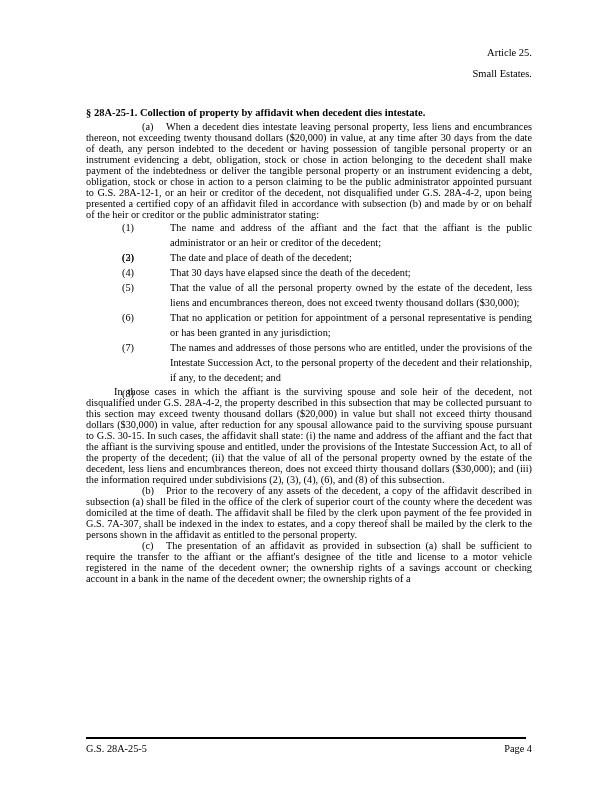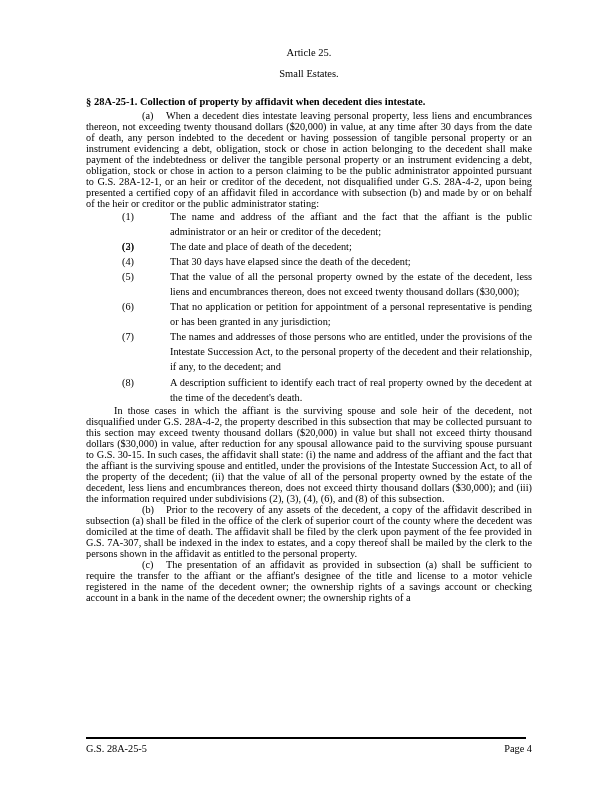--- a/index.html
+++ b/index.html
@@ -19,33 +19,33 @@
     background: #ffffff;
     overflow: hidden;
   }
   .content {
     position: absolute;
     left: 86px;
     top: 44px;
     width: 446px;
   }
   .center-head {
-    text-align: center;
+    text-align: right;
     font-size: 10.5px;
     line-height: 17px;
     margin: 0 0 0 0;
   }
   .center-head.second {
     margin-top: 4px;
   }
   .sec-title {
     font-weight: bold;
     font-size: 10.5px;
     line-height: 16px;
-    margin-top: 12px;
+    margin-top: 23px;
     text-align: left;
   }
   p.body-par {
     font-size: 10.3px;
     line-height: 11px;
     text-align: justify;
     margin: 0;
     text-indent: 0;
   }
   p.body-par.indent-first {
@@ -110,21 +110,21 @@
     <p class="body-par indent-first"><span class="lbl">(a)</span><span>When a decedent dies intestate leaving personal property, less liens and encumbrances thereon, not exceeding twenty thousand dollars ($20,000) in value, at any time after 30 days from the date of death, any person indebted to the decedent or having possession of tangible personal property or an instrument evidencing a debt, obligation, stock or chose in action belonging to the decedent shall make payment of the indebtedness or deliver the tangible personal property or an instrument evidencing a debt, obligation, stock or chose in action to a person claiming to be the public administrator appointed pursuant to G.S. 28A-12-1, or an heir or creditor of the decedent, not disqualified under G.S. 28A-4-2, upon being presented a certified copy of an affidavit filed in accordance with subsection (b) and made by or on behalf of the heir or creditor or the public administrator stating:</span></p>
 
     <ol class="numlist">
       <li><span class="num">(1)</span><span>The name and address of the affiant and the fact that the affiant is the public administrator or an heir or creditor of the decedent;</span></li>
       <li><span class="num">(2)</span></li>
       <li><span class="num">(3)</span><span>The date and place of death of the decedent;</span></li>
       <li><span class="num">(4)</span><span>That 30 days have elapsed since the death of the decedent;</span></li>
       <li><span class="num">(5)</span><span>That the value of all the personal property owned by the estate of the decedent, less liens and encumbrances thereon, does not exceed twenty thousand dollars ($30,000);</span></li>
       <li><span class="num">(6)</span><span>That no application or petition for appointment of a personal representative is pending or has been granted in any jurisdiction;</span></li>
       <li><span class="num">(7)</span><span>The names and addresses of those persons who are entitled, under the provisions of the Intestate Succession Act, to the personal property of the decedent and their relationship, if any, to the decedent; and</span></li>
-      <li><span class="num">(8)</span><span>A description sufficient to identify each tract of real property owned by the decedent at the time of the decedent's death.</span></li>
+      <li><span class="num">(8)</span></li>
     </ol>
 
     <p class="body-par indent-first">In those cases in which the affiant is the surviving spouse and sole heir of the decedent, not disqualified under G.S. 28A-4-2, the property described in this subsection that may be collected pursuant to this section may exceed twenty thousand dollars ($20,000) in value but shall not exceed thirty thousand dollars ($30,000) in value, after reduction for any spousal allowance paid to the surviving spouse pursuant to G.S. 30-15. In such cases, the affidavit shall state: (i) the name and address of the affiant and the fact that the affiant is the surviving spouse and entitled, under the provisions of the Intestate Succession Act, to all of the property of the decedent; (ii) that the value of all of the personal property owned by the estate of the decedent, less liens and encumbrances thereon, does not exceed thirty thousand dollars ($30,000); and (iii) the information required under subdivisions (2), (3), (4), (6), and (8) of this subsection.</p>
 
     <p class="body-par indent-first"><span class="lbl">(b)</span><span>Prior to the recovery of any assets of the decedent, a copy of the affidavit described in subsection (a) shall be filed in the office of the clerk of superior court of the county where the decedent was domiciled at the time of death. The affidavit shall be filed by the clerk upon payment of the fee provided in G.S. 7A-307, shall be indexed in the index to estates, and a copy thereof shall be mailed by the clerk to the persons shown in the affidavit as entitled to the personal property.</span></p>
 
     <p class="body-par indent-first"><span class="lbl">(c)</span><span>The presentation of an affidavit as provided in subsection (a) shall be sufficient to require the transfer to the affiant or the affiant's designee of the title and license to a motor vehicle registered in the name of the decedent owner; the ownership rights of a savings account or checking account in a bank in the name of the decedent owner; the ownership rights of a</span></p>
 
   </div>
 

